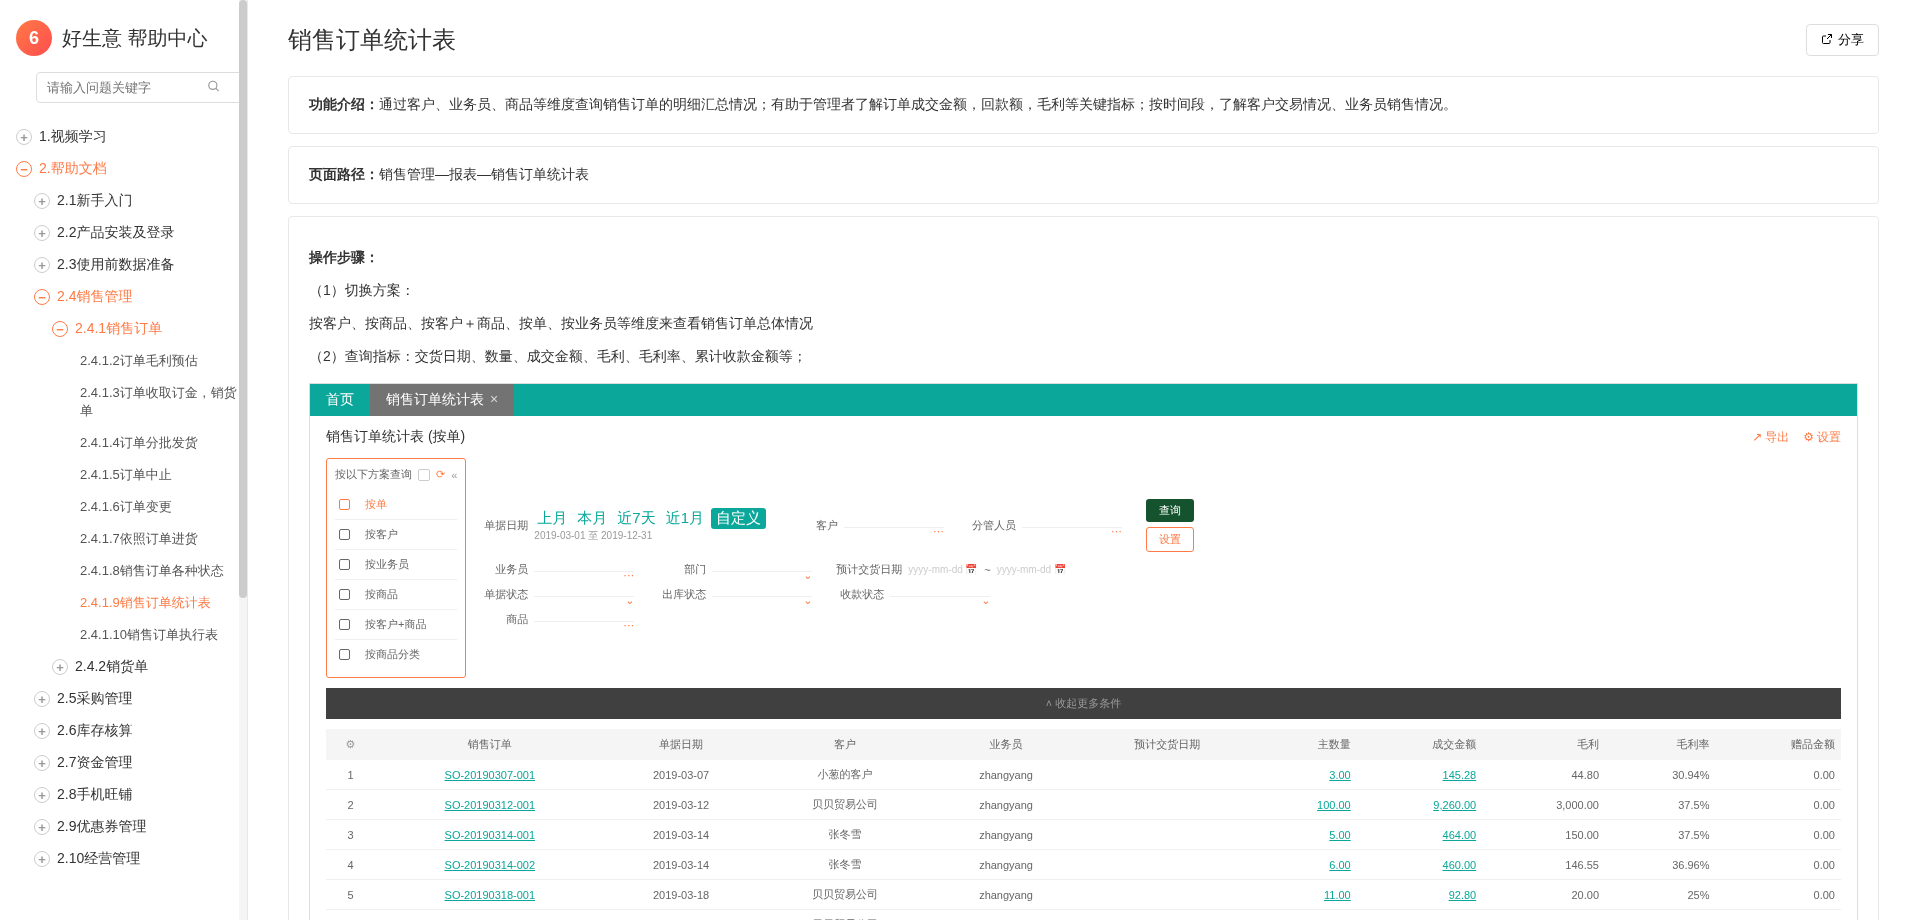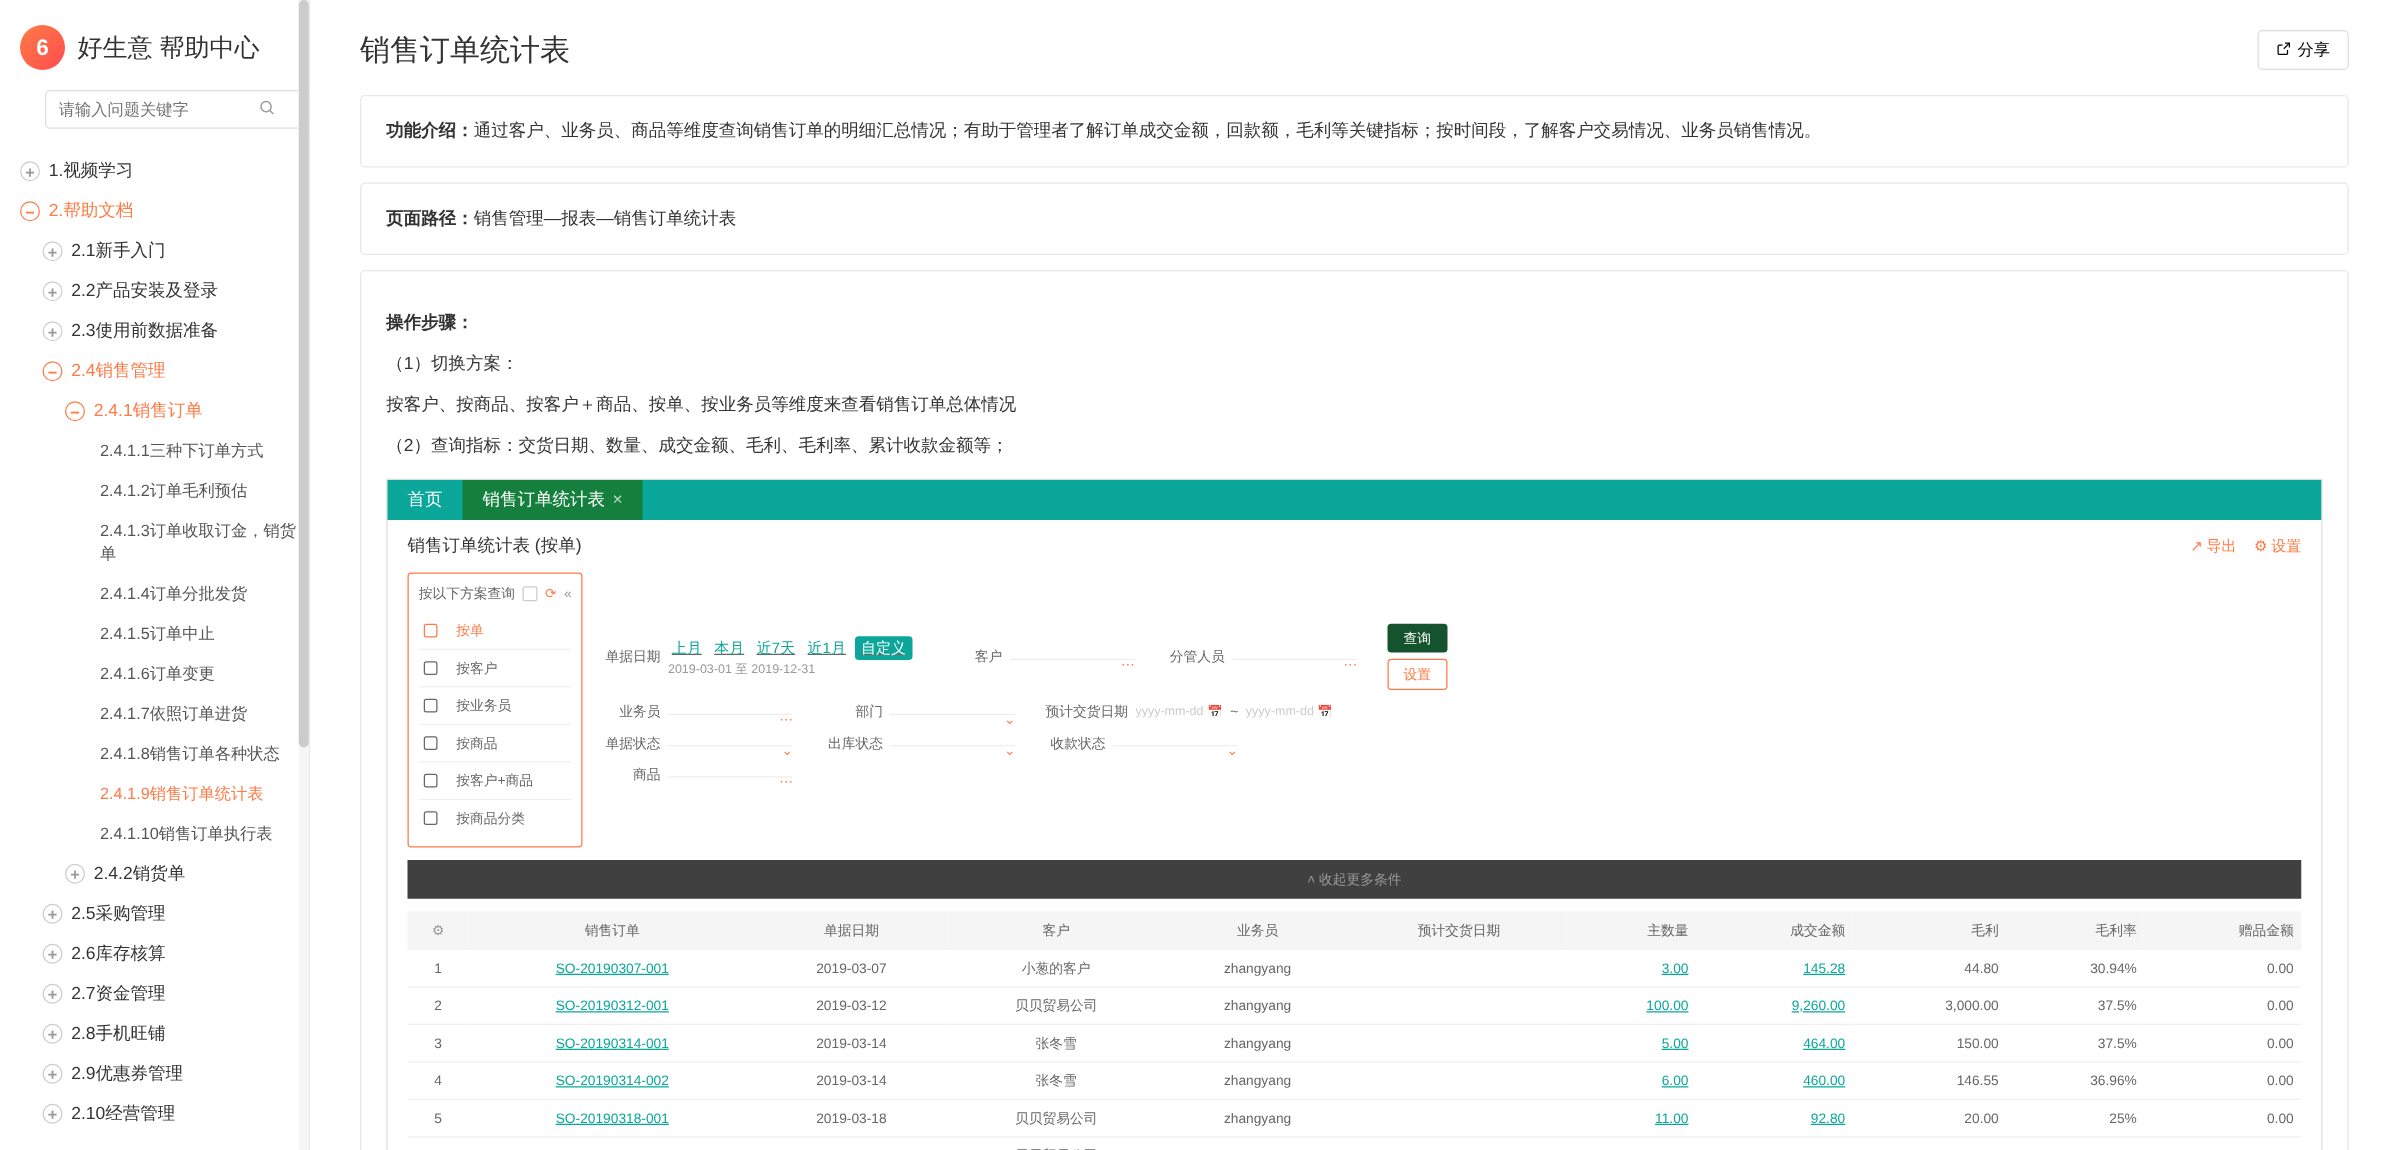--- a/index.html
+++ b/index.html
@@ -29,21 +29,21 @@
 .page-title { font-size: 24px; font-weight: 500; }
 .share-btn { padding: 6px 14px; border: 1px solid #ddd; border-radius: 4px; background: #fff; cursor: pointer; font-size: 13px; display: flex; align-items: center; gap: 5px; }
 .info-box { border: 1px solid #e8e8e8; border-radius: 4px; padding: 16px 20px; margin-bottom: 12px; line-height: 1.7; font-size: 14px; }
 .info-box b { font-weight: 600; }
 .content-body { border: 1px solid #e8e8e8; border-radius: 4px; padding: 20px; }
 .content-body p { margin: 8px 0; line-height: 1.8; font-size: 14px; }
 .step-title { font-weight: 600; margin-bottom: 10px; }
 .screenshot { border: 1px solid #ddd; margin: 14px 0; font-size: 12px; }
 .ss-tabs { background: #0aa79a; display: flex; }
 .ss-tab { padding: 7px 16px; color: #fff; font-size: 14px; }
-.ss-tab.active { background: #15803d; position: relative; }
+.ss-tab.active { background: #737373; position: relative; }
 .ss-tab .x { margin-left: 6px; opacity: .7; }
 .ss-header { display: flex; justify-content: space-between; padding: 12px 16px; }
 .ss-title { font-size: 14px; font-weight: 500; }
 .ss-actions { display: flex; gap: 14px; font-size: 12px; }
 .ss-actions span { color: #ff7a45; display: flex; align-items: center; gap: 3px; }
 .ss-actions span.gray { color: #999; }
 .ss-body { display: flex; padding: 0 16px 10px; gap: 14px; align-items: center; }
 .ss-panel { border: 1.5px solid #ff7a45; border-radius: 3px; padding: 8px; min-width: 95px; }
 .ss-panel-head { display: flex; align-items: center; gap: 6px; font-size: 11px; color: #666; margin-bottom: 8px; }
 .ss-panel-head .ico { width: 12px; height: 12px; border: 1px solid #ccc; border-radius: 2px; }
@@ -52,21 +52,21 @@
 .ss-panel-item { display: flex; align-items: center; gap: 15px; padding: 7px 4px; font-size: 11px; color: #666; border-bottom: 1px solid #f0f0f0; }
 .ss-panel-item:last-child { border-bottom: none; }
 .ss-panel-item.act { color: #ff7a45; }
 .ss-panel-item .pico { width: 11px; height: 11px; border: 1px solid currentColor; border-radius: 2px; flex-shrink: 0; }
 .ss-filters { flex: 1; }
 .ss-filter-row { display: flex; gap: 24px; margin-bottom: 10px; align-items: center; }
 .ss-filter-group { display: flex; align-items: center; gap: 6px; font-size: 11px; color: #666; }
 .ss-filter-group .lbl { min-width: 48px; text-align: right; }
 .ss-filter-group .val { min-width: 100px; color: #999; border-bottom: 1px solid #eee; padding: 2px 0; position: relative; }
 .ss-filter-group .val .dd { position: absolute; right: 0; color: #ff7a45; }
-.ss-date-btns { display: flex; gap: 4px; font-size: 12px; text-decoration: underline; }
+.ss-date-btns { display: flex; gap: 4px; font-size: 15px; }
 .ss-date-btns span { color: #0aa79a; padding: 1px 3px; }
 .ss-date-btns .cust { background: #0aa79a; color: #fff; border-radius: 3px; padding: 1px 5px; }
 .ss-date-range { color: #999; font-size: 10px; }
 .ss-btns { display: flex; flex-direction: column; gap: 5px; }
 .ss-btn { padding: 4px 12px; font-size: 11px; border-radius: 3px; text-align: center; }
 .ss-btn.primary { background: #14532d; color: #fff; }
 .ss-btn.outline { border: 1px solid #ff7a45; color: #ff7a45; }
 .ss-date-input { display: inline-flex; align-items: center; gap: 3px; font-size: 10px; color: #ccc; }
 .ss-date-input .cal { color: #ff7a45; }
 .ss-collapse { text-align: center; padding: 8px; font-size: 11px; color: #999; background: #404040; margin: 0 16px; }
@@ -119,23 +119,20 @@
         </div>
         <div class="nav-item l2 active">
           <span class="nav-icon minus">−</span>
           <span>2.4销售管理</span>
         </div>
         <div class="nav-item l3 active">
           <span class="nav-icon minus">−</span>
           <span>2.4.1销售订单</span>
         </div>
         <div class="nav-item l4">
-          <span>2.4.1.1三种下订单方式</span>
-        </div>
-        <div class="nav-item l4">
           <span>2.4.1.2订单毛利预估</span>
         </div>
         <div class="nav-item l4">
           <span>2.4.1.3订单收取订金，销货单</span>
         </div>
         <div class="nav-item l4">
           <span>2.4.1.4订单分批发货</span>
         </div>
         <div class="nav-item l4">
           <span>2.4.1.5订单中止</span>

